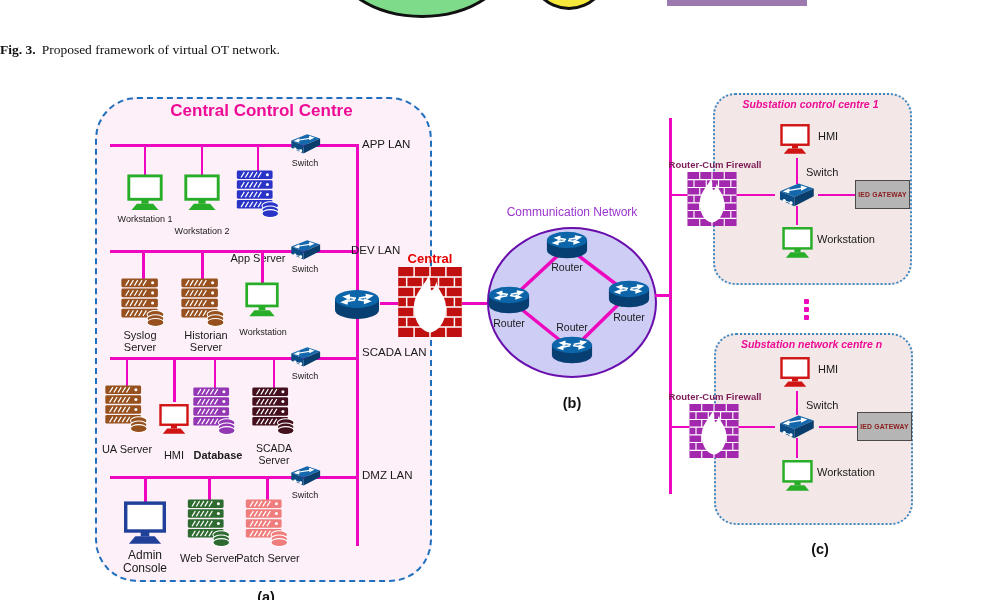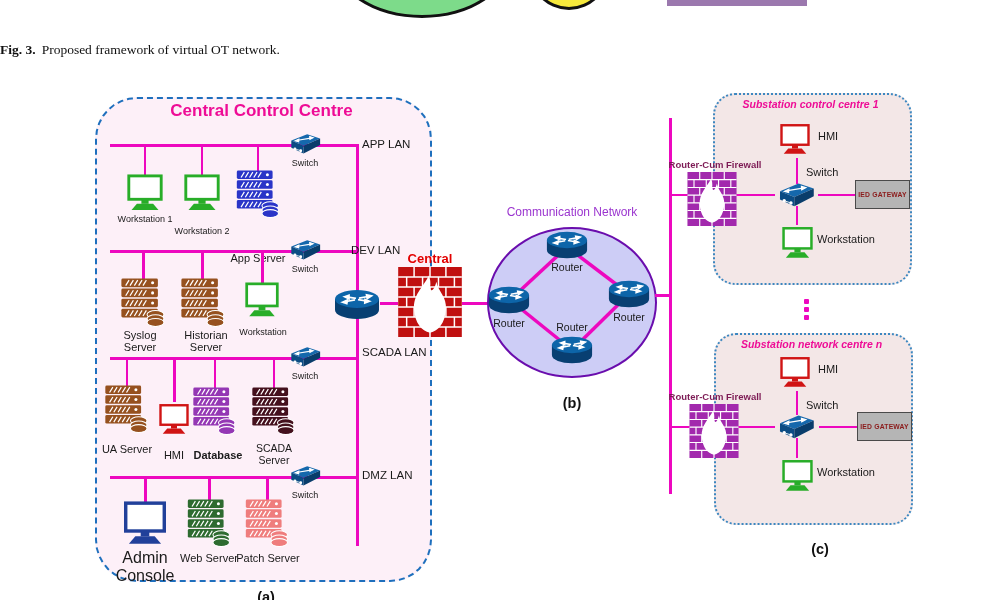--- a/index.html
+++ b/index.html
@@ -230,21 +230,21 @@
   <div class="vline" style="left:266px;top:478px;height:22px;"></div>
   <svg class="icon c-navy" style="left:122px;top:501px;width:46px;height:45px;">
       <use href="#sym-monitor"></use>
     </svg>
   <svg class="icon c-dkgreen" style="left:186px;top:499px;width:46px;height:48px;">
       <use href="#sym-server"></use>
     </svg>
   <svg class="icon c-salmon" style="left:244px;top:499px;width:46px;height:48px;">
       <use href="#sym-server"></use>
     </svg>
-  <div class="lbl" style="left:115px;top:549px;width:60px;font-size:16px;">Admin Console</div>
+  <div class="lbl" style="left:115px;top:549px;width:60px;font-size:12px;">Admin Console</div>
   <div class="lbl" style="left:178px;top:552px;width:62px;white-space:nowrap;">Web Server</div>
   <div class="lbl" style="left:236px;top:552px;width:64px;white-space:nowrap;">Patch Server</div>
 
   <div class="panel-lbl" style="left:245px;top:589px;">(a)</div>
 
   <div class="comm-title">Communication Network</div>
   <div class="net-ellipse"></div>
   <svg class="icon" style="left:487px;top:227px;width:170px;height:151px;" viewBox="0 0 170 151">
     <g stroke="var(--line-magenta)" stroke-width="3.5">
       <line x1="80" y1="20" x2="23" y2="73"></line>

